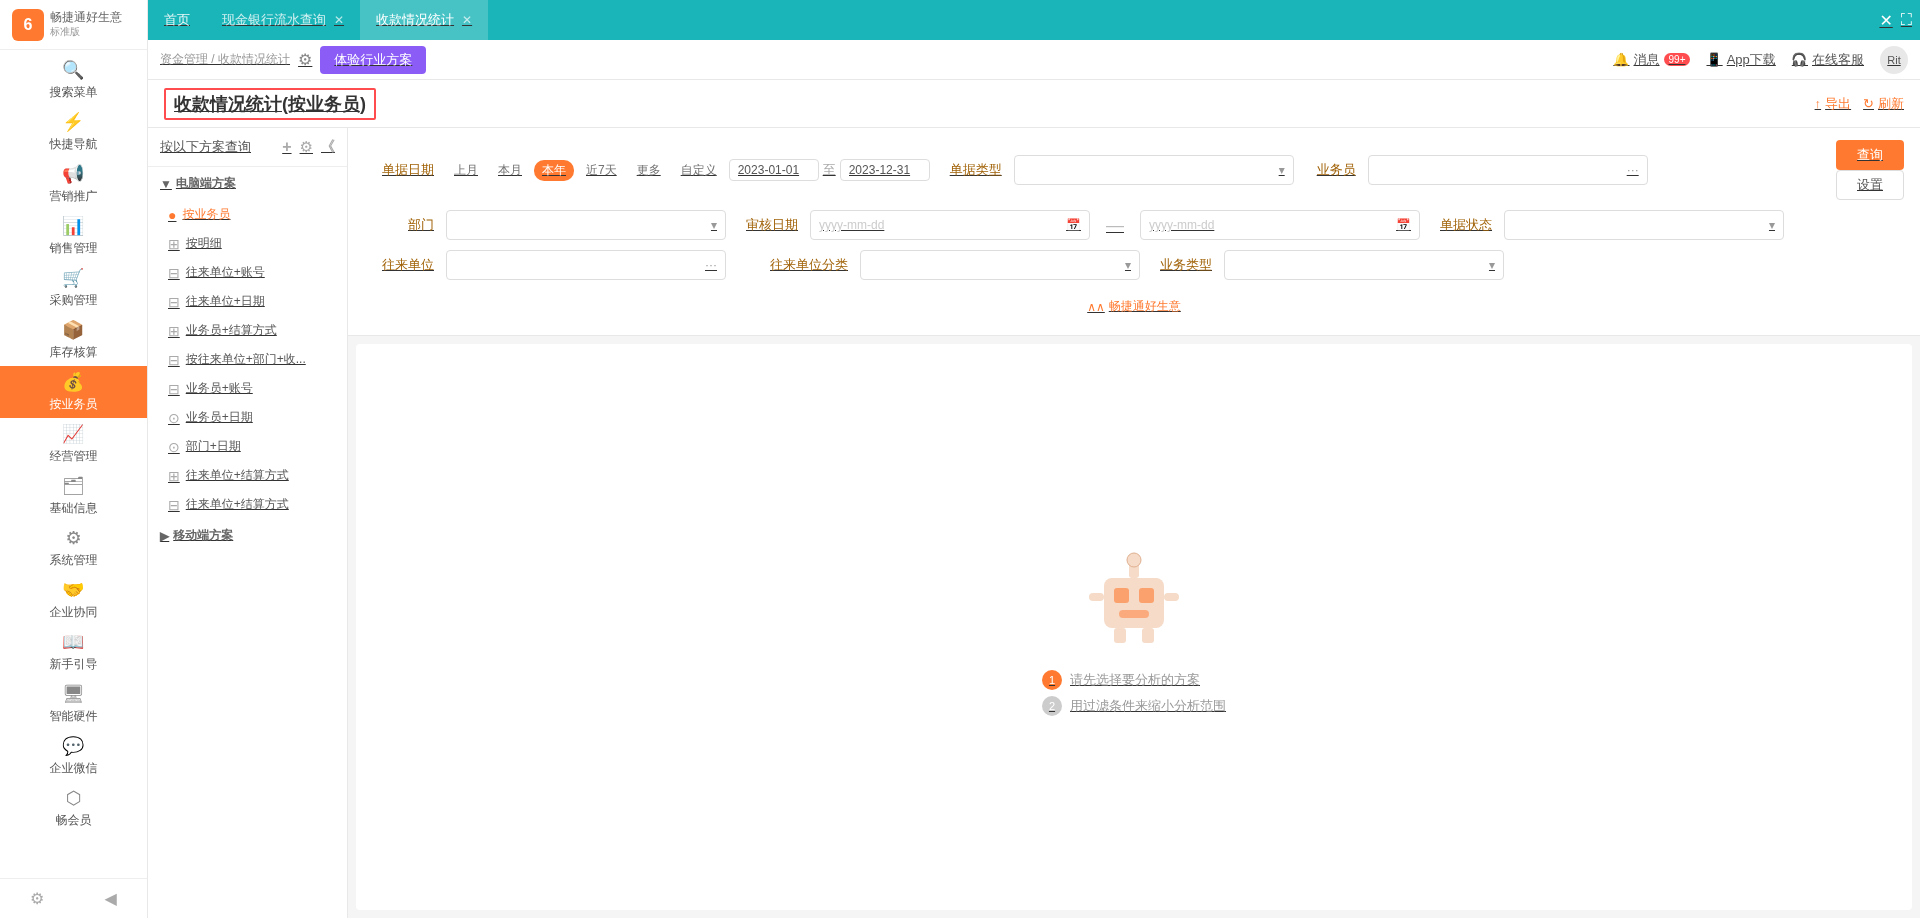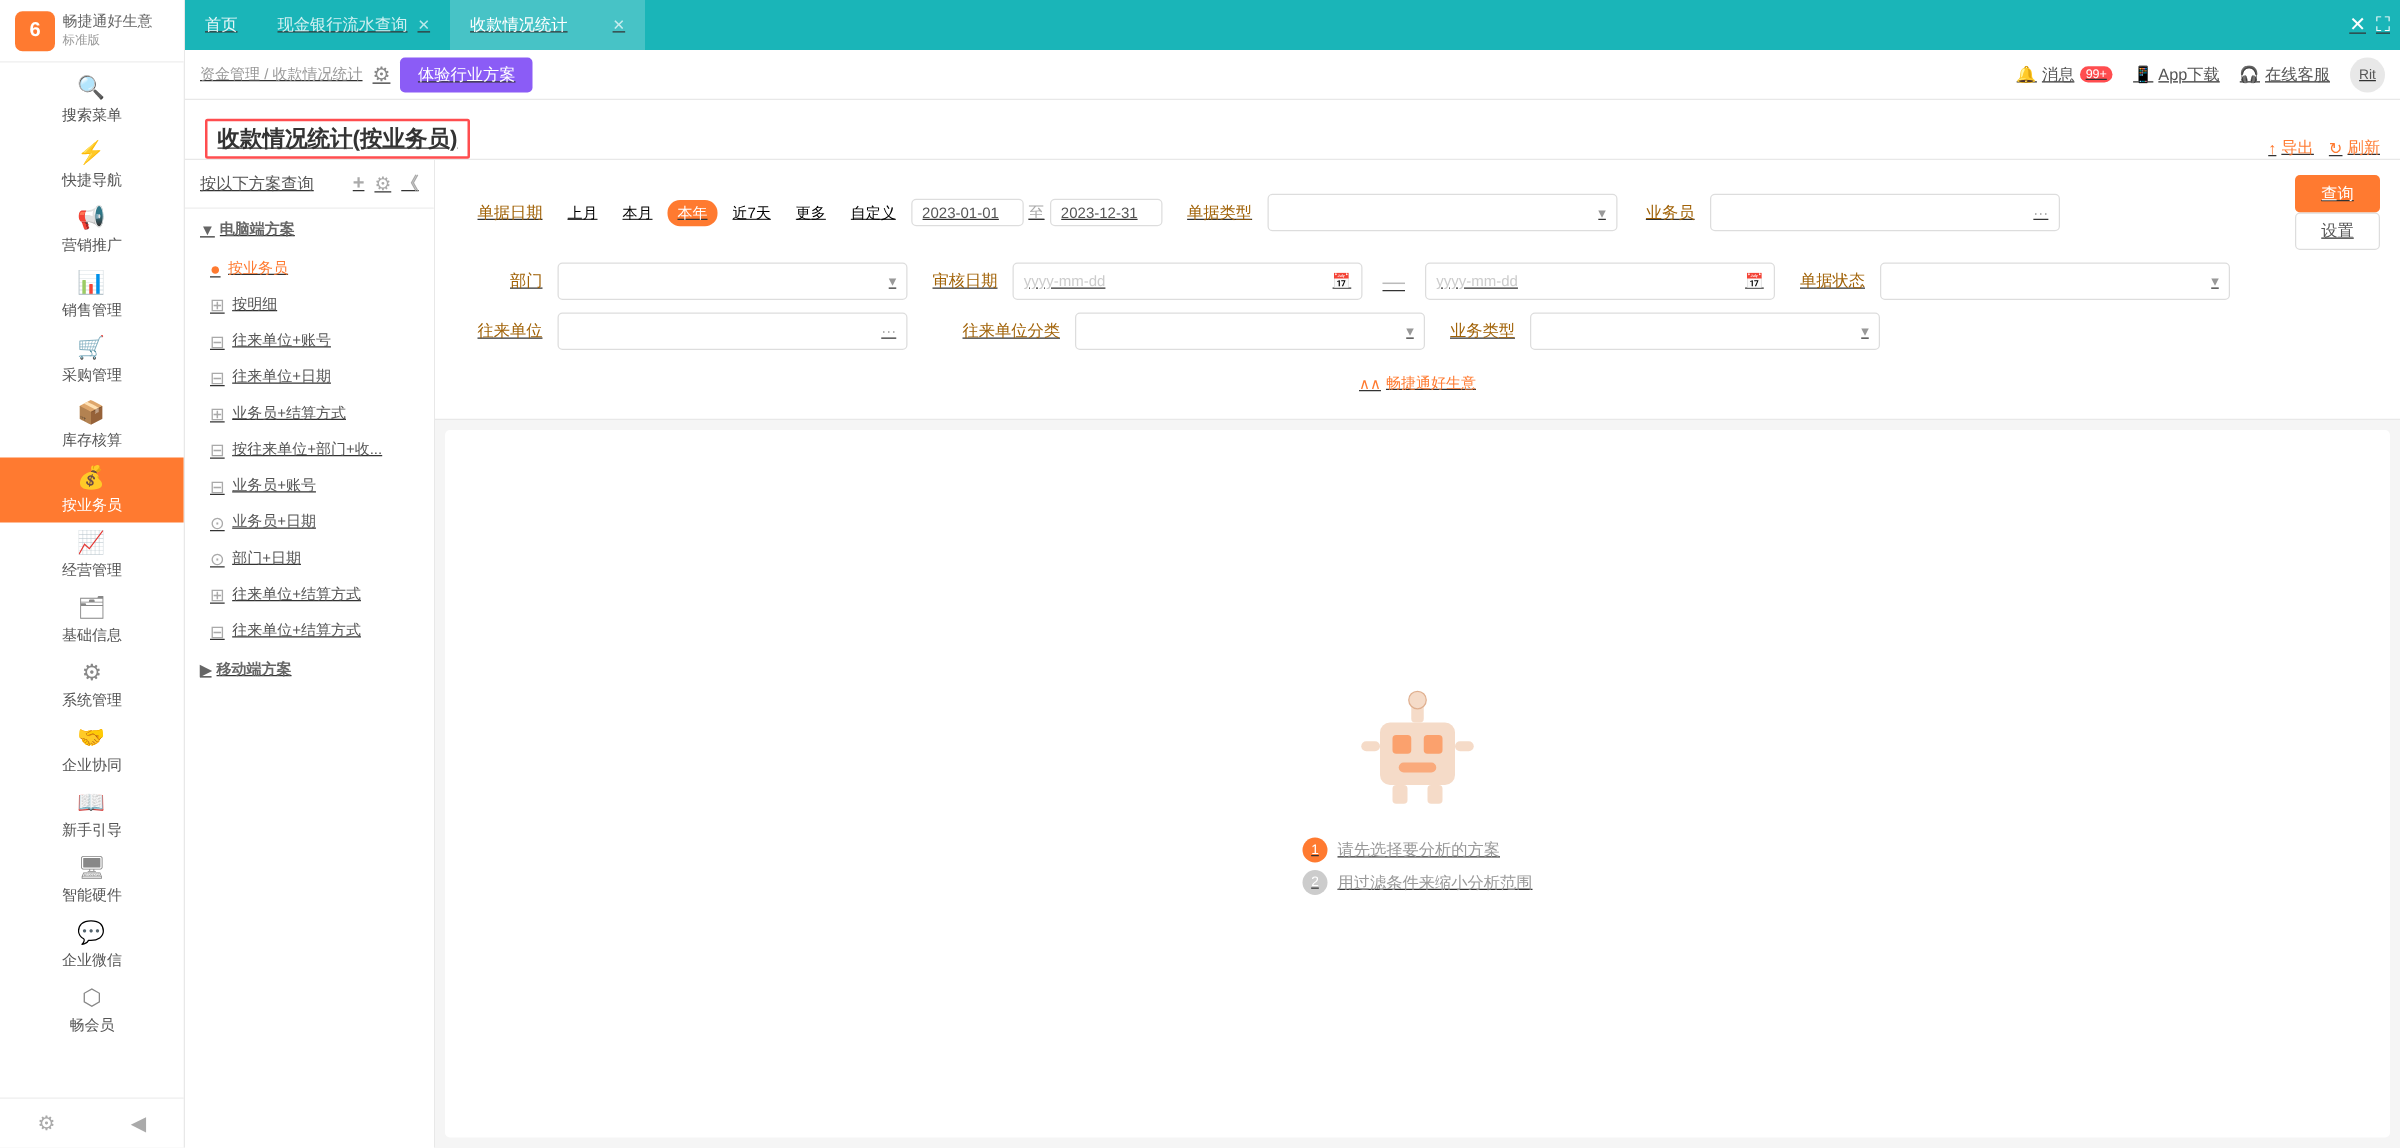--- a/index.html
+++ b/index.html
@@ -91,21 +91,21 @@
       flex-direction: column;
       text-decoration: underline;
     }
     .tab-bar-end { margin-left: auto; display: flex; align-items: center; padding-right: 8px; gap: 8px; }
 
     
     .page-header {
       height: 48px;
       background: #fff;
       display: flex;
-      align-items: flex-end;
+      align-items: center;
       justify-content: space-between;
       padding: 0 16px;
       border-bottom: 1px solid #e8e8e8;
     }
     .page-title {
       font-size: 18px;
       font-weight: bold;
       color: #333;
       border: 2px solid #ff4d4f;
       padding: 2px 8px;
@@ -230,21 +230,21 @@
     }
     .date-range {
       display: flex;
       align-items: center;
       gap: 4px;
       flex-wrap: wrap;
     }
     .date-tab {
       padding: 2px 8px;
       font-size: 12px;
-      color: #000000;
+      color: #737373;
       cursor: pointer;
       border-radius: 2px;
     }
     .date-tab.active { background: #ff7a30; color: #fff; border-radius: 10px; }
     .date-input {
       border: 1px solid #ddd;
       border-radius: 4px;
       padding: 3px 8px;
       font-size: 12px;
       color: #555;
@@ -338,21 +338,20 @@
       align-items: center;
       padding: 0 16px;
       font-size: 13px;
       color: rgba(255,255,255,0.8);
       cursor: pointer;
       position: relative;
     }
     .tab-main-item.active {
       background: rgba(255,255,255,0.2);
       color: #fff;
-      gap: 28px;
     }
     .tab-main-item .tab-close-w { margin-left: 8px; color: rgba(255,255,255,0.7); font-size: 12px; }
     .tab-home { color: rgba(255,255,255,0.9); }
 
     .gear-icon { color: #888; cursor: pointer; font-size: 16px; }
   </style>
 </head>
 <body>
 
 <div class="sidebar">

